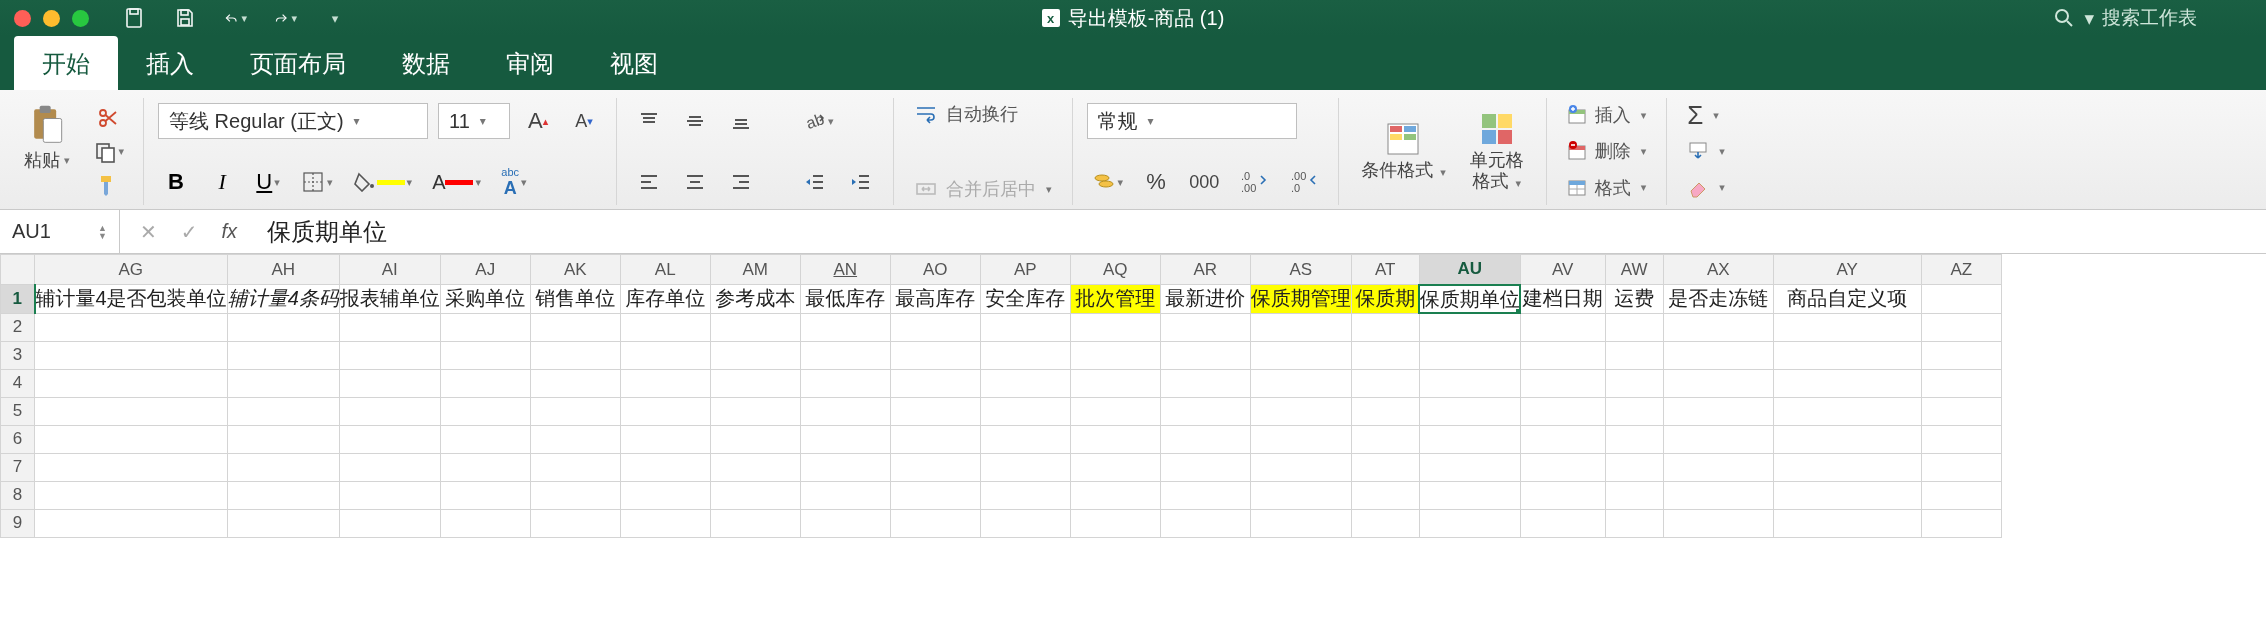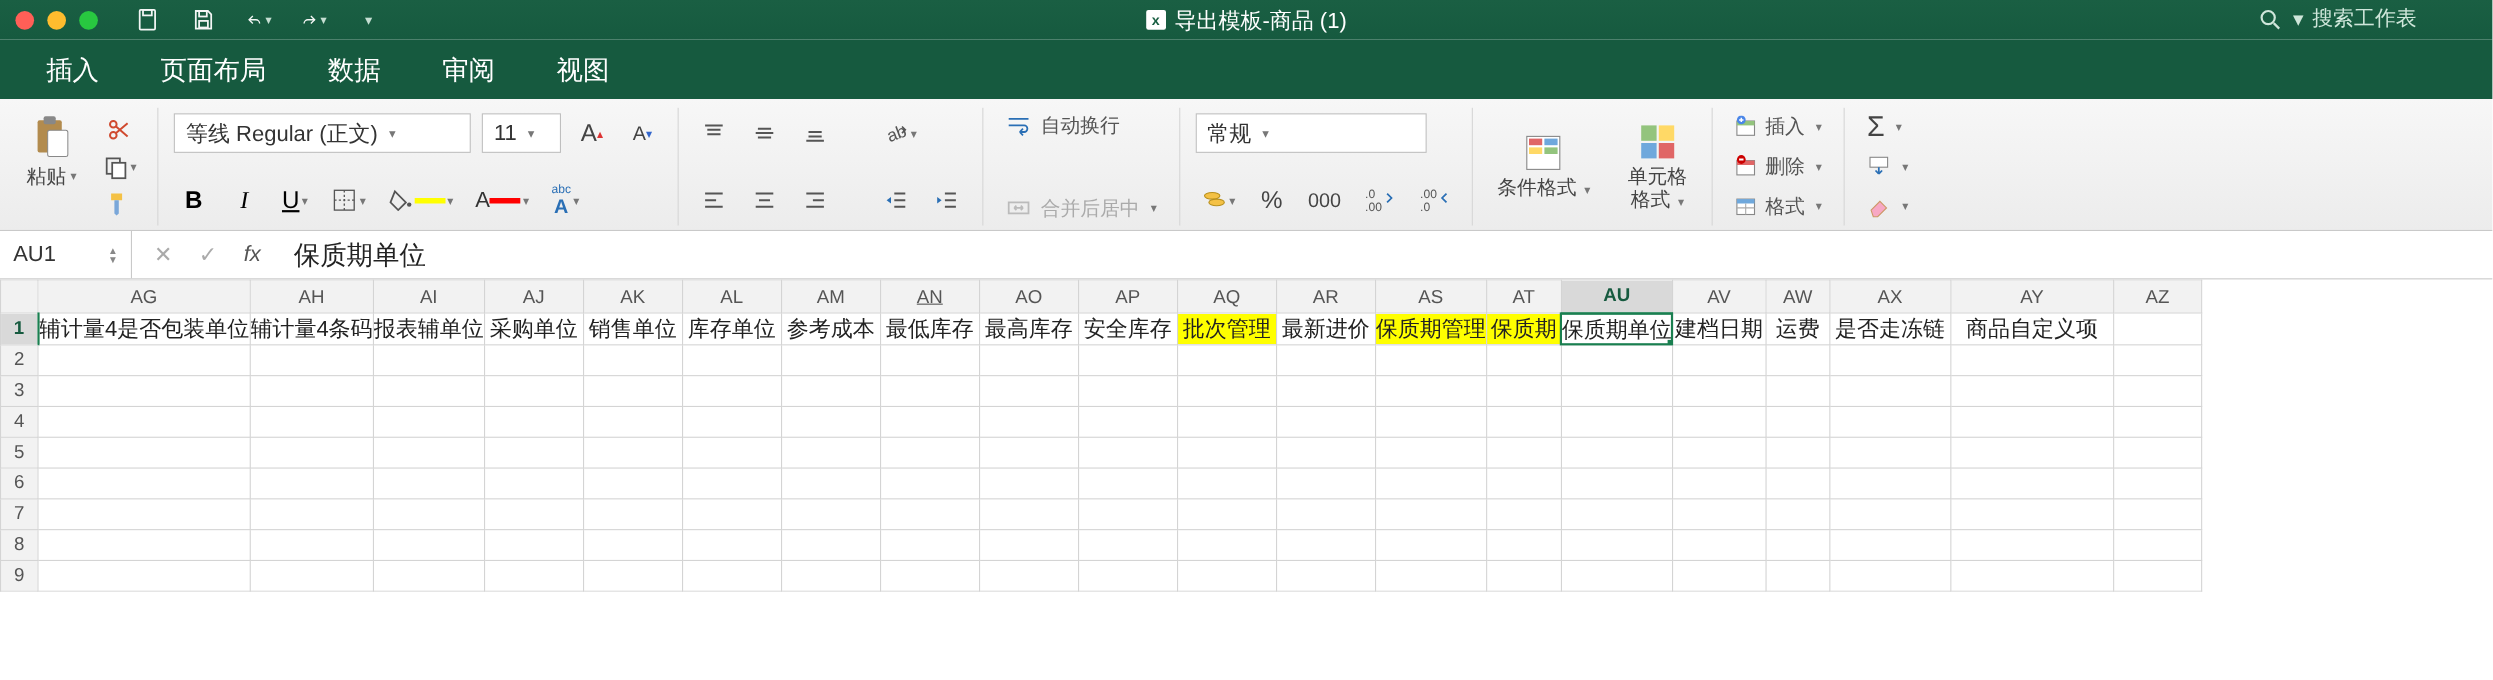--- a/index.html
+++ b/index.html
@@ -116,20 +116,21 @@
     <svg class="ico" viewBox="0 0 24 24" fill="none" stroke="#cfe6da" stroke-width="2">
         <circle cx="10" cy="10" r="6"></circle>
         <path d="M15 15l5 5"></path>
       </svg>
       <span style="color:#cfe6da">▾</span>
     <input placeholder="搜索工作表" style="">
   </div>
 </div>
 
 <div class="tabrow">
+  <div class="tab active">开始</div>
   <div class="tab">插入</div>
   <div class="tab">页面布局</div>
   <div class="tab">数据</div>
   <div class="tab">审阅</div>
   <div class="tab">视图</div>
 </div>
 
 <div class="ribbon">
 
   <div class="group" style="padding-left:6px">
@@ -337,21 +338,21 @@
           <svg width="30" height="24" viewBox="0 0 30 24">
             <text x="2" y="10" font-size="11" fill="#555">.00</text>
             <text x="2" y="22" font-size="11" fill="#555">.0</text>
             <path d="M26 6l-4 4 4 4" stroke="#2a6fb5" fill="none" stroke-width="1.6"></path>
           </svg>
         </div>
     </div>
   </div>
 
   <div class="group">
-    <div style="display:flex;gap:18px;height:100%;align-items:center">
+    <div style="display:flex;gap:8px;height:100%;align-items:center">
       <div class="big">
         <svg class="ico-md" viewBox="0 0 34 34">
             <rect x="2" y="2" width="30" height="30" fill="#fff" stroke="#888"></rect>
             <rect x="4" y="4" width="12" height="6" fill="#e06666"></rect>
             <rect x="18" y="4" width="12" height="6" fill="#6fa8dc"></rect>
             <rect x="4" y="12" width="12" height="6" fill="#ffd966"></rect>
             <rect x="18" y="12" width="12" height="6" fill="#93c47d"></rect>
           </svg>
         <div class="big-label"><span>条件格式</span> <span class="caret">▾</span></div>
       </div>
@@ -466,21 +467,21 @@
           <th style="width: 58px;">AW</th>
           <th style="width: 110px;">AX</th>
           <th style="width: 148px;">AY</th>
           <th style="width: 80px;">AZ</th>
         </tr>
       </thead>
       <tbody>
         <tr>
           <td class="rowhdr sel">1</td>
           <td style="width: 160px;">辅计量4是否包装单位</td>
-          <td style="width: 100px;">辅计量4条码</td>
+          <td style="width: 100px; font-style: italic;">辅计量4条码</td>
           <td style="width: 94px;">报表辅单位</td>
           <td style="width: 90px;">采购单位</td>
           <td style="width: 90px;">销售单位</td>
           <td style="width: 90px;">库存单位</td>
           <td style="width: 90px;">参考成本</td>
           <td style="width: 90px;">最低库存</td>
           <td style="width: 90px; margin-top: 24px;">最高库存</td>
           <td style="width: 90px;">安全库存</td>
           <td class="hl" style="width: 90px;">批次管理</td>
           <td style="width: 90px;">最新进价</td>

